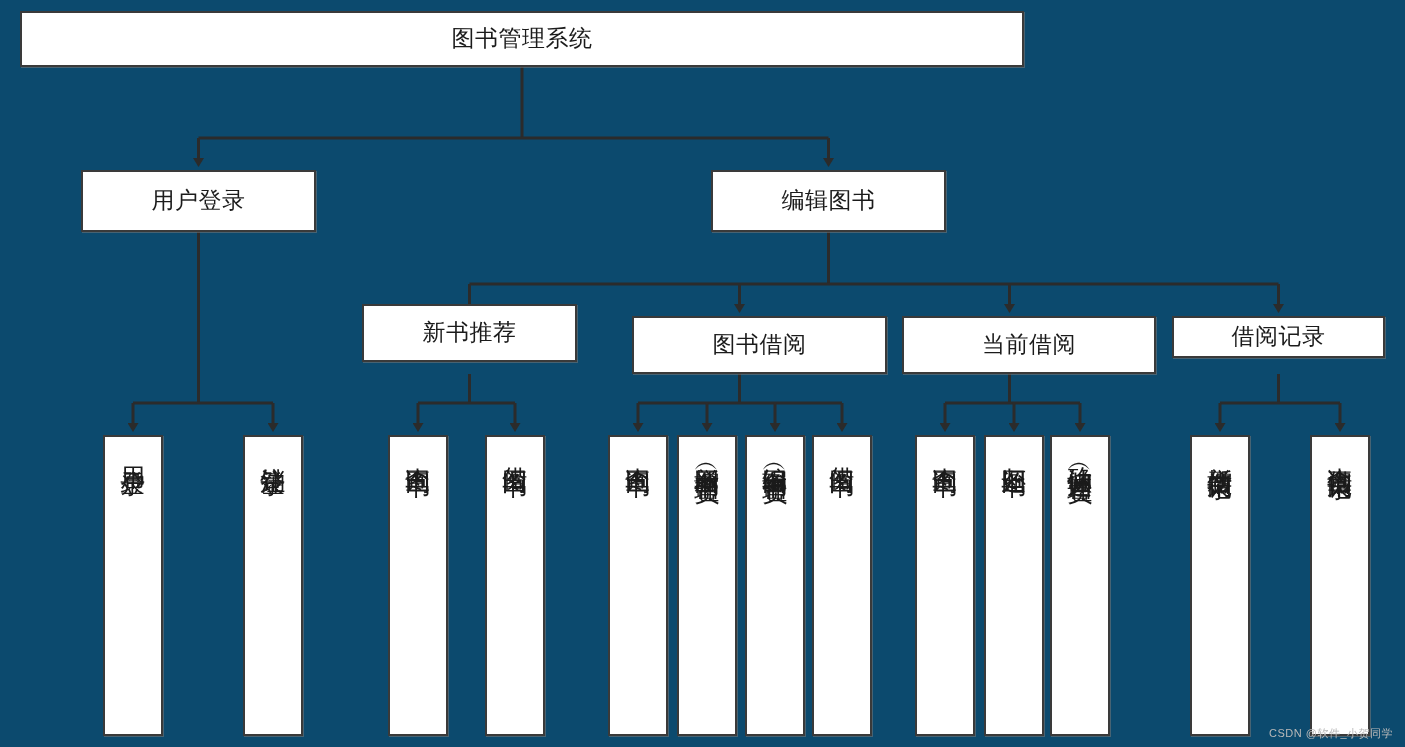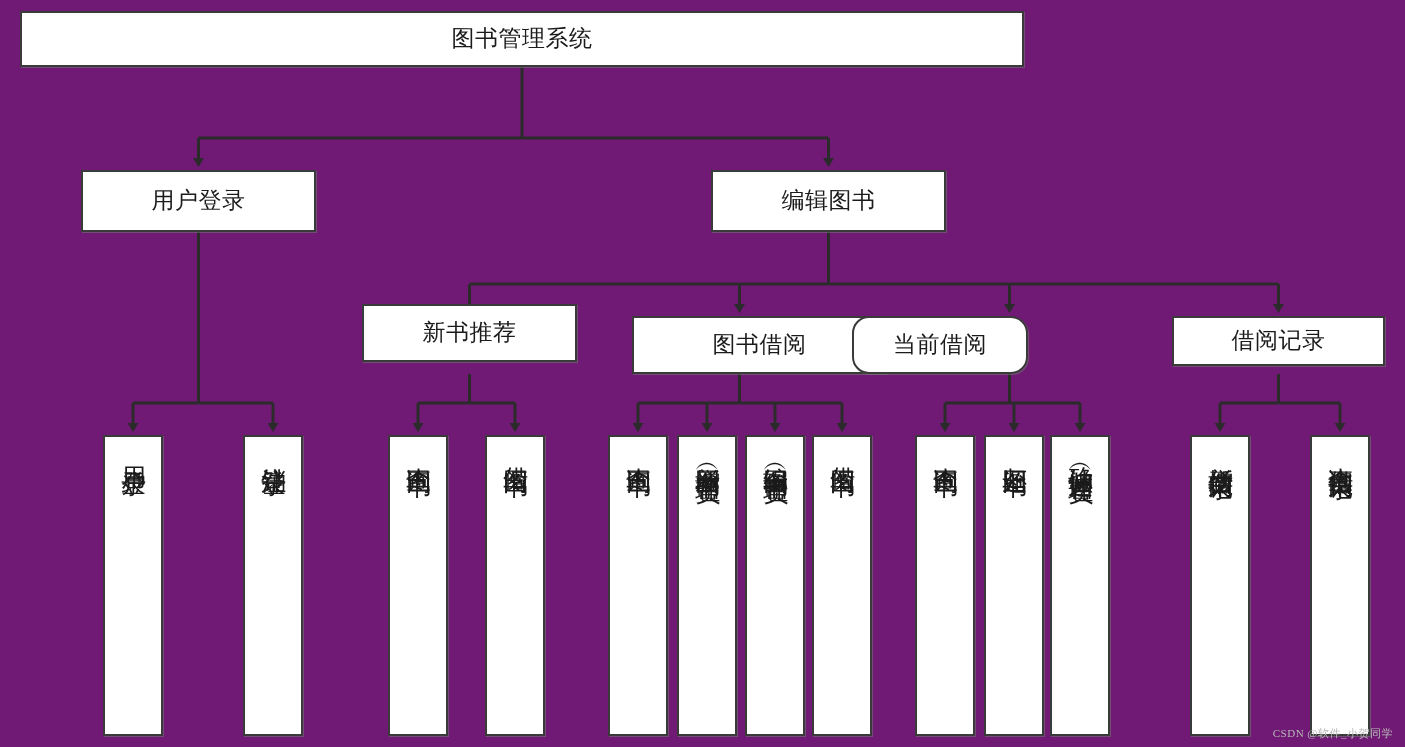--- a/index.html
+++ b/index.html
@@ -6,23 +6,22 @@
   html, body {
     margin: 0;
     padding: 0;
     background: #ffffff;
     font-family: "Liberation Sans", "DejaVu Sans", sans-serif;
   }
   #canvas {
     position: relative;
     width: 1405px;
     height: 747px;
-    background: #701a75;
+    background: #0c4a6e;
     overflow: hidden;
-    font-family: Liberation Serif, serif;
   }
   #edges {
     position: absolute;
     left: 0;
     top: 0;
     width: 1405px;
     height: 747px;
     pointer-events: none;
   }
   .node {
@@ -125,24 +124,24 @@
       </div>
       <div class="node horiz" style="left: 711px; top: 170px; width: 235px; height: 62px;">
         <span class="lbl">编辑图书</span>
       </div>
       <div class="node horiz" style="left: 362px; top: 304px; width: 215px; height: 58px;">
         <span class="lbl">新书推荐</span>
       </div>
       <div class="node horiz" style="left: 632px; top: 316px; width: 255px; height: 58px;">
         <span class="lbl">图书借阅</span>
       </div>
-      <div class="node horiz" style="left: 852px; top: 316px; width: 176px; height: 58px; border-radius: 17px;">
+      <div class="node horiz" style="left: 902px; top: 316px; width: 254px; height: 58px;">
         <span class="lbl">当前借阅</span>
       </div>
-      <div class="node horiz" style="left: 1172px; top: 316px; width: 213px; height: 50px;">
+      <div class="node horiz" style="left: 1172px; top: 316px; width: 213px; height: 42px;">
         <span class="lbl">借阅记录</span>
       </div>
       <div class="node vert" style="left: 103px; top: 435px; width: 60px; height: 301px;">
         <span class="lbl">用户登录</span>
       </div>
       <div class="node vert" style="left: 243px; top: 435px; width: 60px; height: 301px;">
         <span class="lbl">注销登录</span>
       </div>
       <div class="node vert" style="left: 388px; top: 435px; width: 60px; height: 301px;">
         <span class="lbl">查询图书</span>

